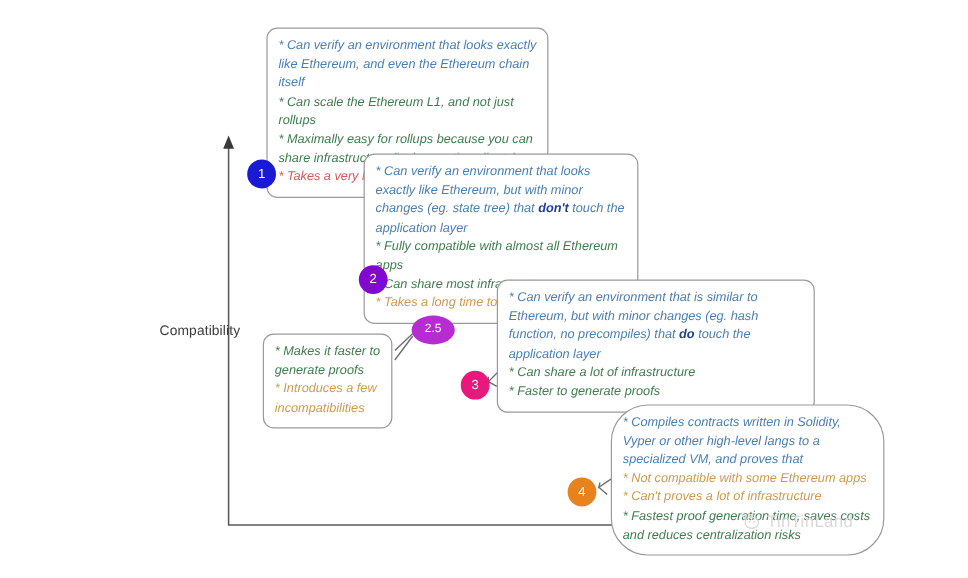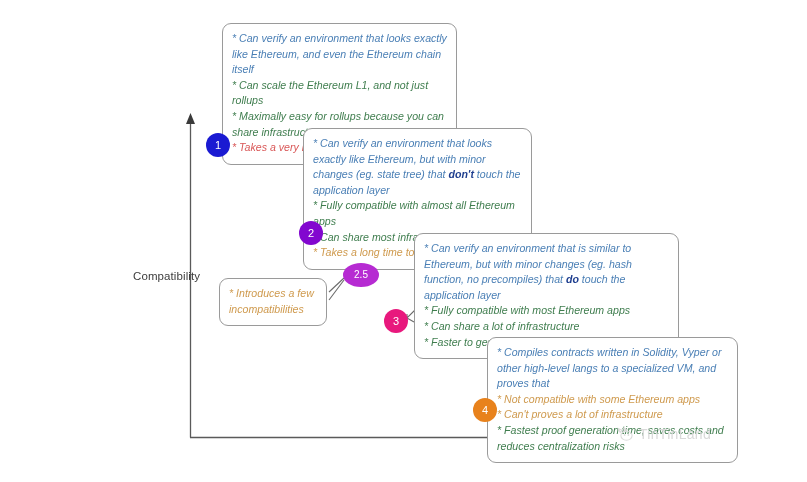--- a/index.html
+++ b/index.html
@@ -140,31 +140,31 @@
   </div>
 
   <div class="callout" style="left:303px; top:128px; width:229px;">
     <div class="line c-blue"><span>* Can verify an environment that looks exactly like Ethereum, but with minor changes (eg. state tree) that </span><span class="c-dark">don't</span><span> touch the application layer</span></div>
     <div class="line c-green">* Fully compatible with almost all Ethereum apps</div>
     <div class="line c-green">* Can share most infrastructure</div>
     <div class="line c-orange">* Takes a long time to generate proofs</div>
   </div>
 
   <div class="callout" style="left:219px; top:278px; width:108px;">
+    <div class="line c-green">* Makes it faster to generate proofs</div>
     <div class="line c-orange">* Introduces a few incompatibilities</div>
   </div>
 
   <div class="callout" style="left:414px; top:233px; width:265px;">
     <div class="line c-blue"><span>* Can verify an environment that is similar to Ethereum, but with minor changes (eg. hash function, no precompiles) that </span><span class="c-dark">do</span><span> touch the application layer</span></div>
-    <div class="line c-green">* Fully compatible with most Ethereum apps</div>
     <div class="line c-green">* Can share a lot of infrastructure</div>
     <div class="line c-green">* Faster to generate proofs</div>
   </div>
 
-  <div class="callout" style="left:487px; top:337px; width:251px;">
+  <div class="callout" style="left:509px; top:337px; width:228px;border-radius:31px;">
     <div class="line c-blue">* Compiles contracts written in Solidity, Vyper or other high-level langs to a specialized VM, and proves that</div>
     <div class="line c-orange">* Not compatible with some Ethereum apps</div>
     <div class="line c-orange">* Can't proves a lot of infrastructure</div>
     <div class="line c-green">* Fastest proof generation time, saves costs and reduces centralization risks</div>
   </div>
 
   <div class="node n1" style="left:206px; top:133px; width:24px; height:24px;">
     <span>1</span>
   </div>
   <div class="node n2" style="left:299px; top:221px; width:24px; height:24px;">

